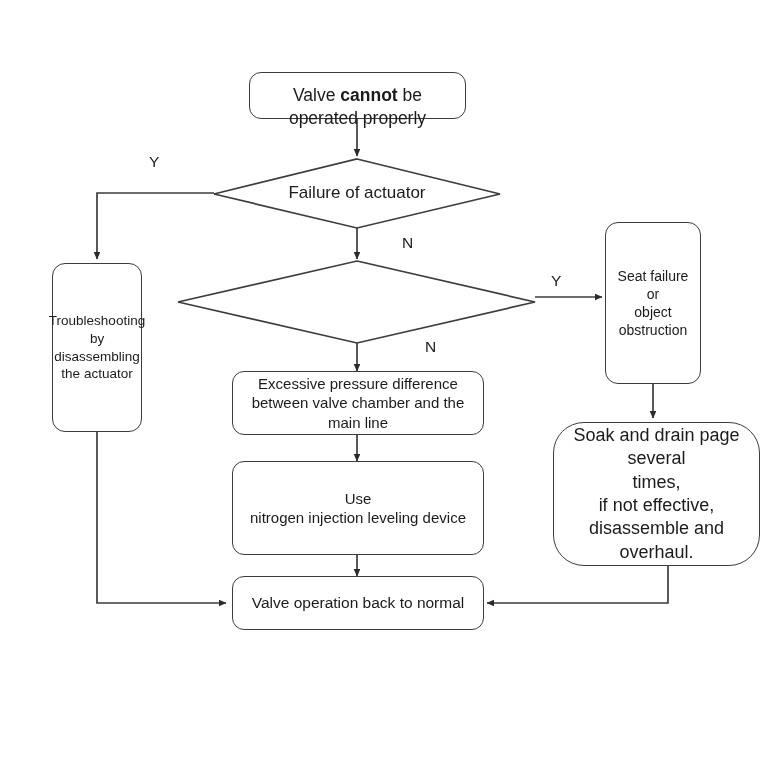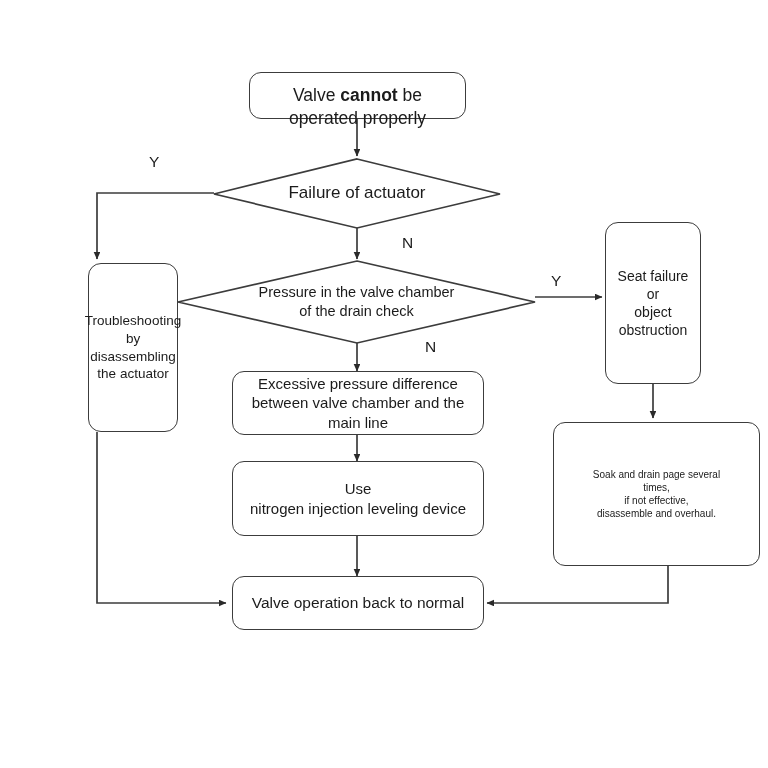--- a/index.html
+++ b/index.html
@@ -112,50 +112,46 @@
     <span>
       <span>Valve </span><b>cannot</b><span style="white-space:pre-line;"> be
 operated properly</span>
     </span>
   </div>
 
   <div class="node decision" style="left:214px; top:159px; width:286px; height:69px; font-size:17px;">
     <span class="dlabel">Failure of actuator</span>
   </div>
 
-  <div class="node decision" style="left:178px; top:261px; width:357px; height:82px; font-size:14.5px;">
-    <span class="dlabel">Pressure in the valve chamber
-of the drain check</span>
-  </div>
 
-  <div class="node proc tall" style="left:52px; top:263px; width:90px; height:169px; font-size:13.5px;margin-left:36px;">
+  <div class="node proc tall" style="left:52px; top:263px; width:90px; height:169px; font-size:13.5px;">
     <span class="overflow-text">Troubleshooting
 by disassembling
 the actuator</span>
   </div>
 
   <div class="node proc tall" style="left:605px; top:222px; width:96px; height:162px; font-size:14px;">
     <span>Seat failure
 or
 object
 obstruction</span>
   </div>
 
   <div class="node proc" style="left:232px; top:371px; width:252px; height:64px; font-size:15px;align-items:center;">
     <span>Excessive pressure difference
 between  valve chamber and the
 main line</span>
   </div>
 
-  <div class="node proc" style="left:232px; top:461px; width:252px; height:75px; font-size:15px;">
+  <div class="node proc" style="left:232px; top:461px; width:252px; height:94px; font-size:15px;">
     <span>Use
 nitrogen injection leveling device</span>
   </div>
 
-  <div class="node proc" style="left:553px; top:422px; width:207px; height:144px; font-size:10px;">
+  <div class="node proc" style="left:553px; top:422px; width:207px; height:144px; font-size:18px;border-radius:31px;">
     <span>Soak and drain page several
 times,
 if not effective,
 disassemble and overhaul.</span>
   </div>
 
   <div class="node proc" style="left:232px; top:576px; width:252px; height:54px; font-size:15.5px;text-align:center;">
     <span>Valve operation back to normal</span>
   </div>
 

